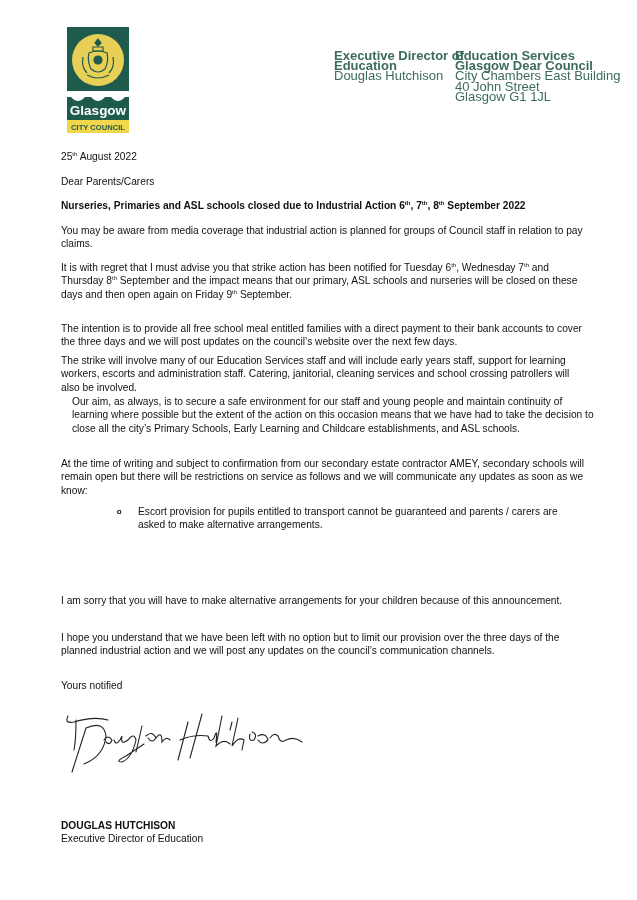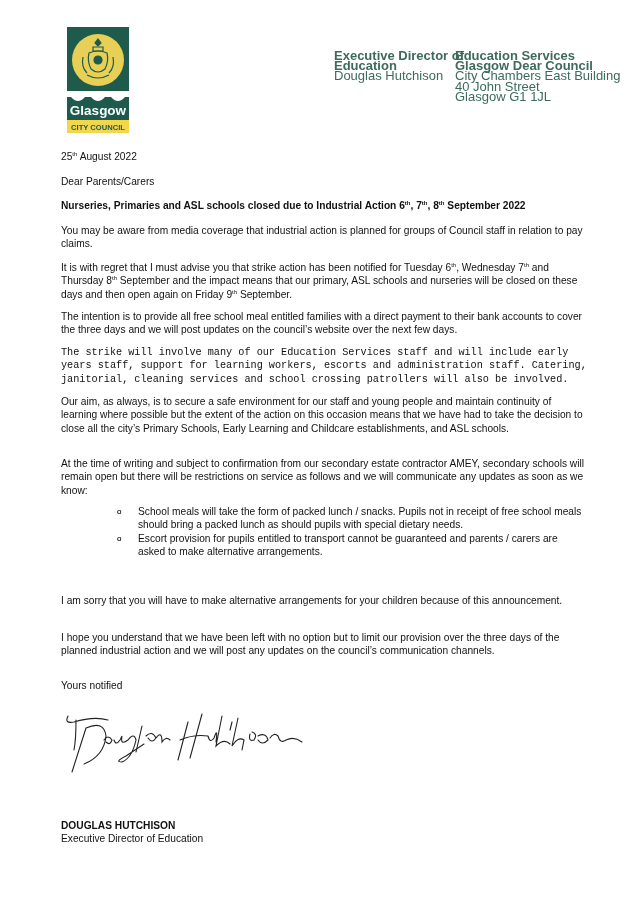--- a/index.html
+++ b/index.html
@@ -57,31 +57,31 @@
 <p class="p" style="top:150px;"><span>25</span><sup>th</sup><span> August 2022</span></p>
 
 <p class="p" style="top:175px;">Dear Parents/Carers</p>
 
 <p class="p title" style="top:199px; width:540px;"><span>Nurseries, Primaries and ASL schools closed due to Industrial Action 6</span><sup>th</sup><span>, 7</span><sup>th</sup><span>, 8</span><sup>th</sup><span> September 2022</span></p>
 
 <p class="p" style="top:224px;">You may be aware from media coverage that industrial action is planned for groups of Council staff in relation to pay claims.</p>
 
 <p class="p" style="top:261px; width:524px;"><span>It is with regret that I must advise you that strike action has been notified for Tuesday 6</span><sup>th</sup><span>, Wednesday 7</span><sup>th</sup><span> and Thursday 8</span><sup>th</sup><span> September and the impact means that our primary, ASL schools and nurseries will be closed on these days and then open again on Friday 9</span><sup>th</sup><span> September.</span></p>
 
-<p class="p" style="top:310px;">The intention is to provide all free school meal entitled families with a direct payment to their bank accounts to cover the three days and we will post updates on the council’s website over the next few days.</p>
+<p class="p" style="top:322px;">The intention is to provide all free school meal entitled families with a direct payment to their bank accounts to cover the three days and we will post updates on the council’s website over the next few days.</p>
 
-<p class="p" style="top:346px; width:528px;font-family:Liberation Mono, monospace;">The strike will involve many of our Education Services staff and will include early years staff, support for learning workers, escorts and administration staff.  Catering, janitorial, cleaning services and school crossing patrollers will also be involved.</p>
+<p class="p" style="top:354px; width:528px;">The strike will involve many of our Education Services staff and will include early years staff, support for learning workers, escorts and administration staff.  Catering, janitorial, cleaning services and school crossing patrollers will also be involved.</p>
 
-<p class="p" style="top:395px; width:528px;">Our aim, as always, is to secure a safe environment for our staff and young people and maintain continuity of learning where possible but the extent of the action on this occasion means that we have had to take the decision to close all the city’s Primary Schools, Early Learning and Childcare establishments, and ASL schools.</p>
+<p class="p" style="top:395px; width:528px;margin-left:11px;">Our aim, as always, is to secure a safe environment for our staff and young people and maintain continuity of learning where possible but the extent of the action on this occasion means that we have had to take the decision to close all the city’s Primary Schools, Early Learning and Childcare establishments, and ASL schools.</p>
 
 <p class="p" style="top:457px; width:524px;">At the time of writing and subject to confirmation from our secondary estate contractor AMEY, secondary schools will remain open but there will be restrictions on service as follows and we will communicate any updates as soon as we know:</p>
 
 <ul class="bul">
   <li><span class="b">o</span></li>
-  <li><span class="b">o</span><span>School meals will take the form of packed lunch / snacks. Pupils not in receipt of free school meals should bring a packed lunch as should pupils with special dietary needs.</span></li>
+  <li><span class="b">o</span></li>
   <li><span class="b">o</span></li>
   <li><span class="b">o</span><span>Escort provision for pupils entitled to transport cannot be guaranteed and parents / carers are asked to make alternative arrangements.</span></li>
 </ul>
 
 <p class="p" style="top:594px;">I am sorry that you will have to make alternative arrangements for your children because of this announcement.</p>
 
 <p class="p" style="top:631px; width:528px;">I hope you understand that we have been left with no option but to limit our provision over the three days of the planned industrial action and we will post any updates on the council’s communication channels.</p>
 
 <p class="p" style="top:679px;">Yours notified</p>
 

